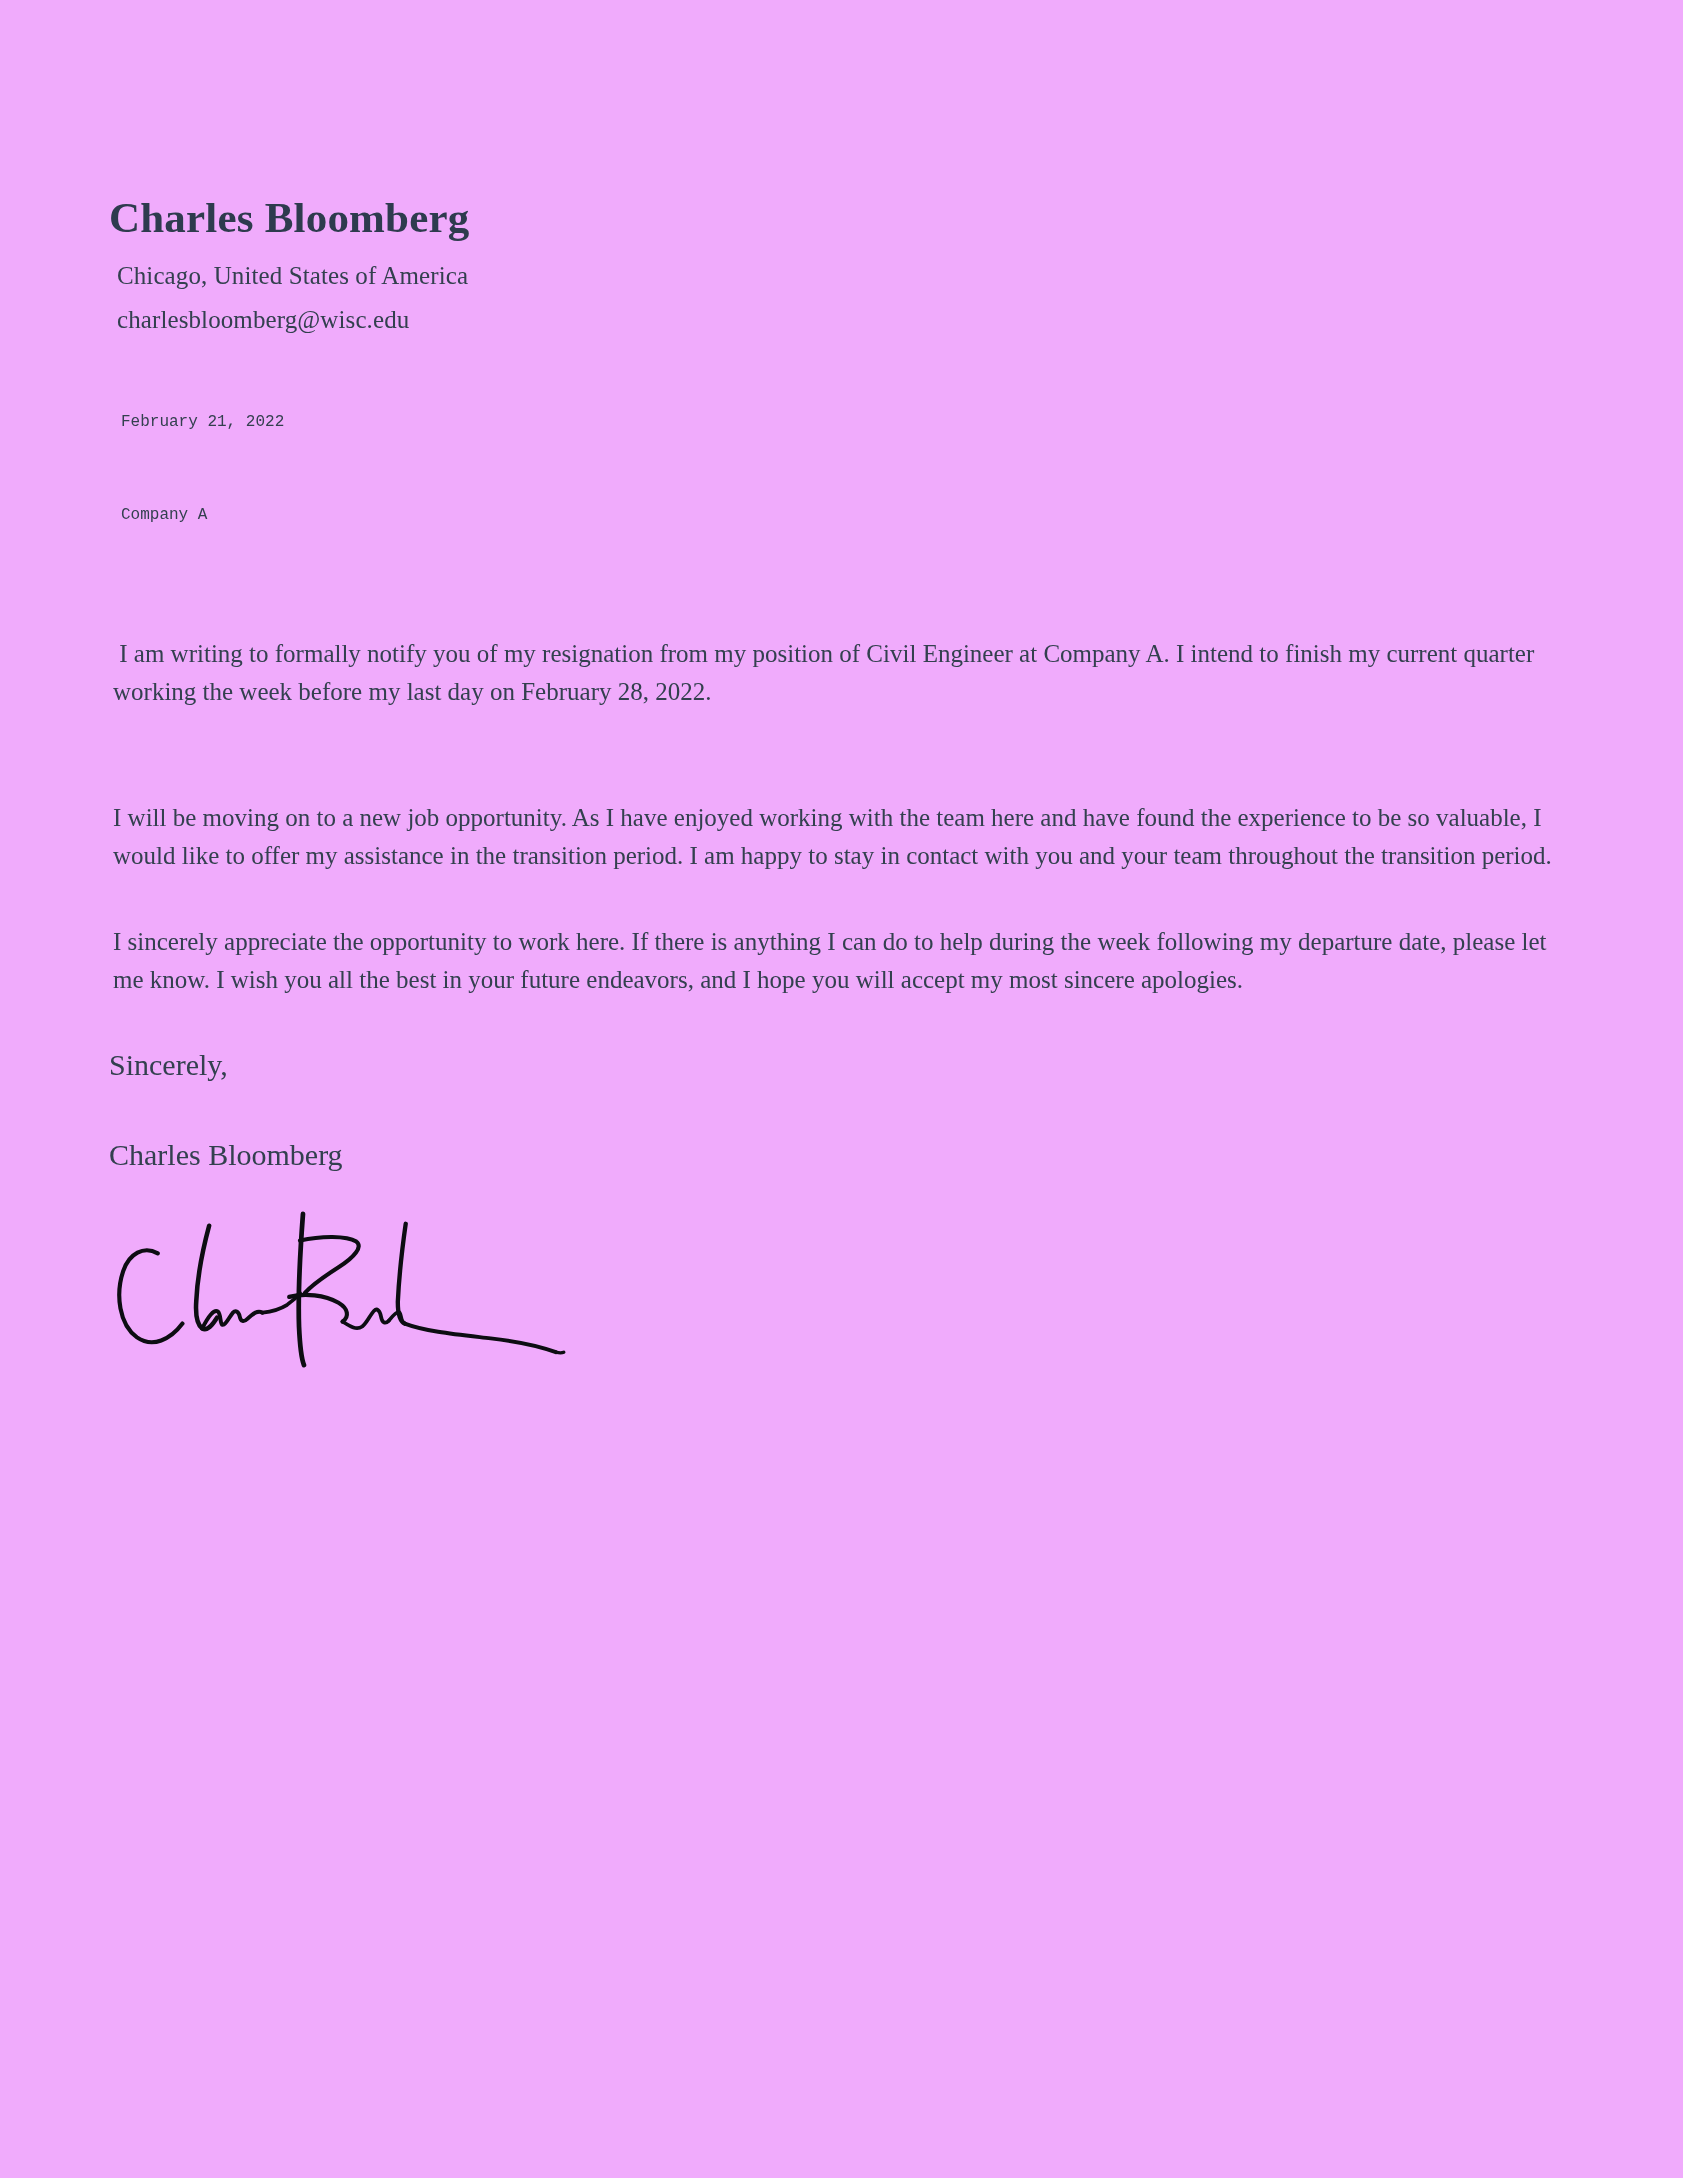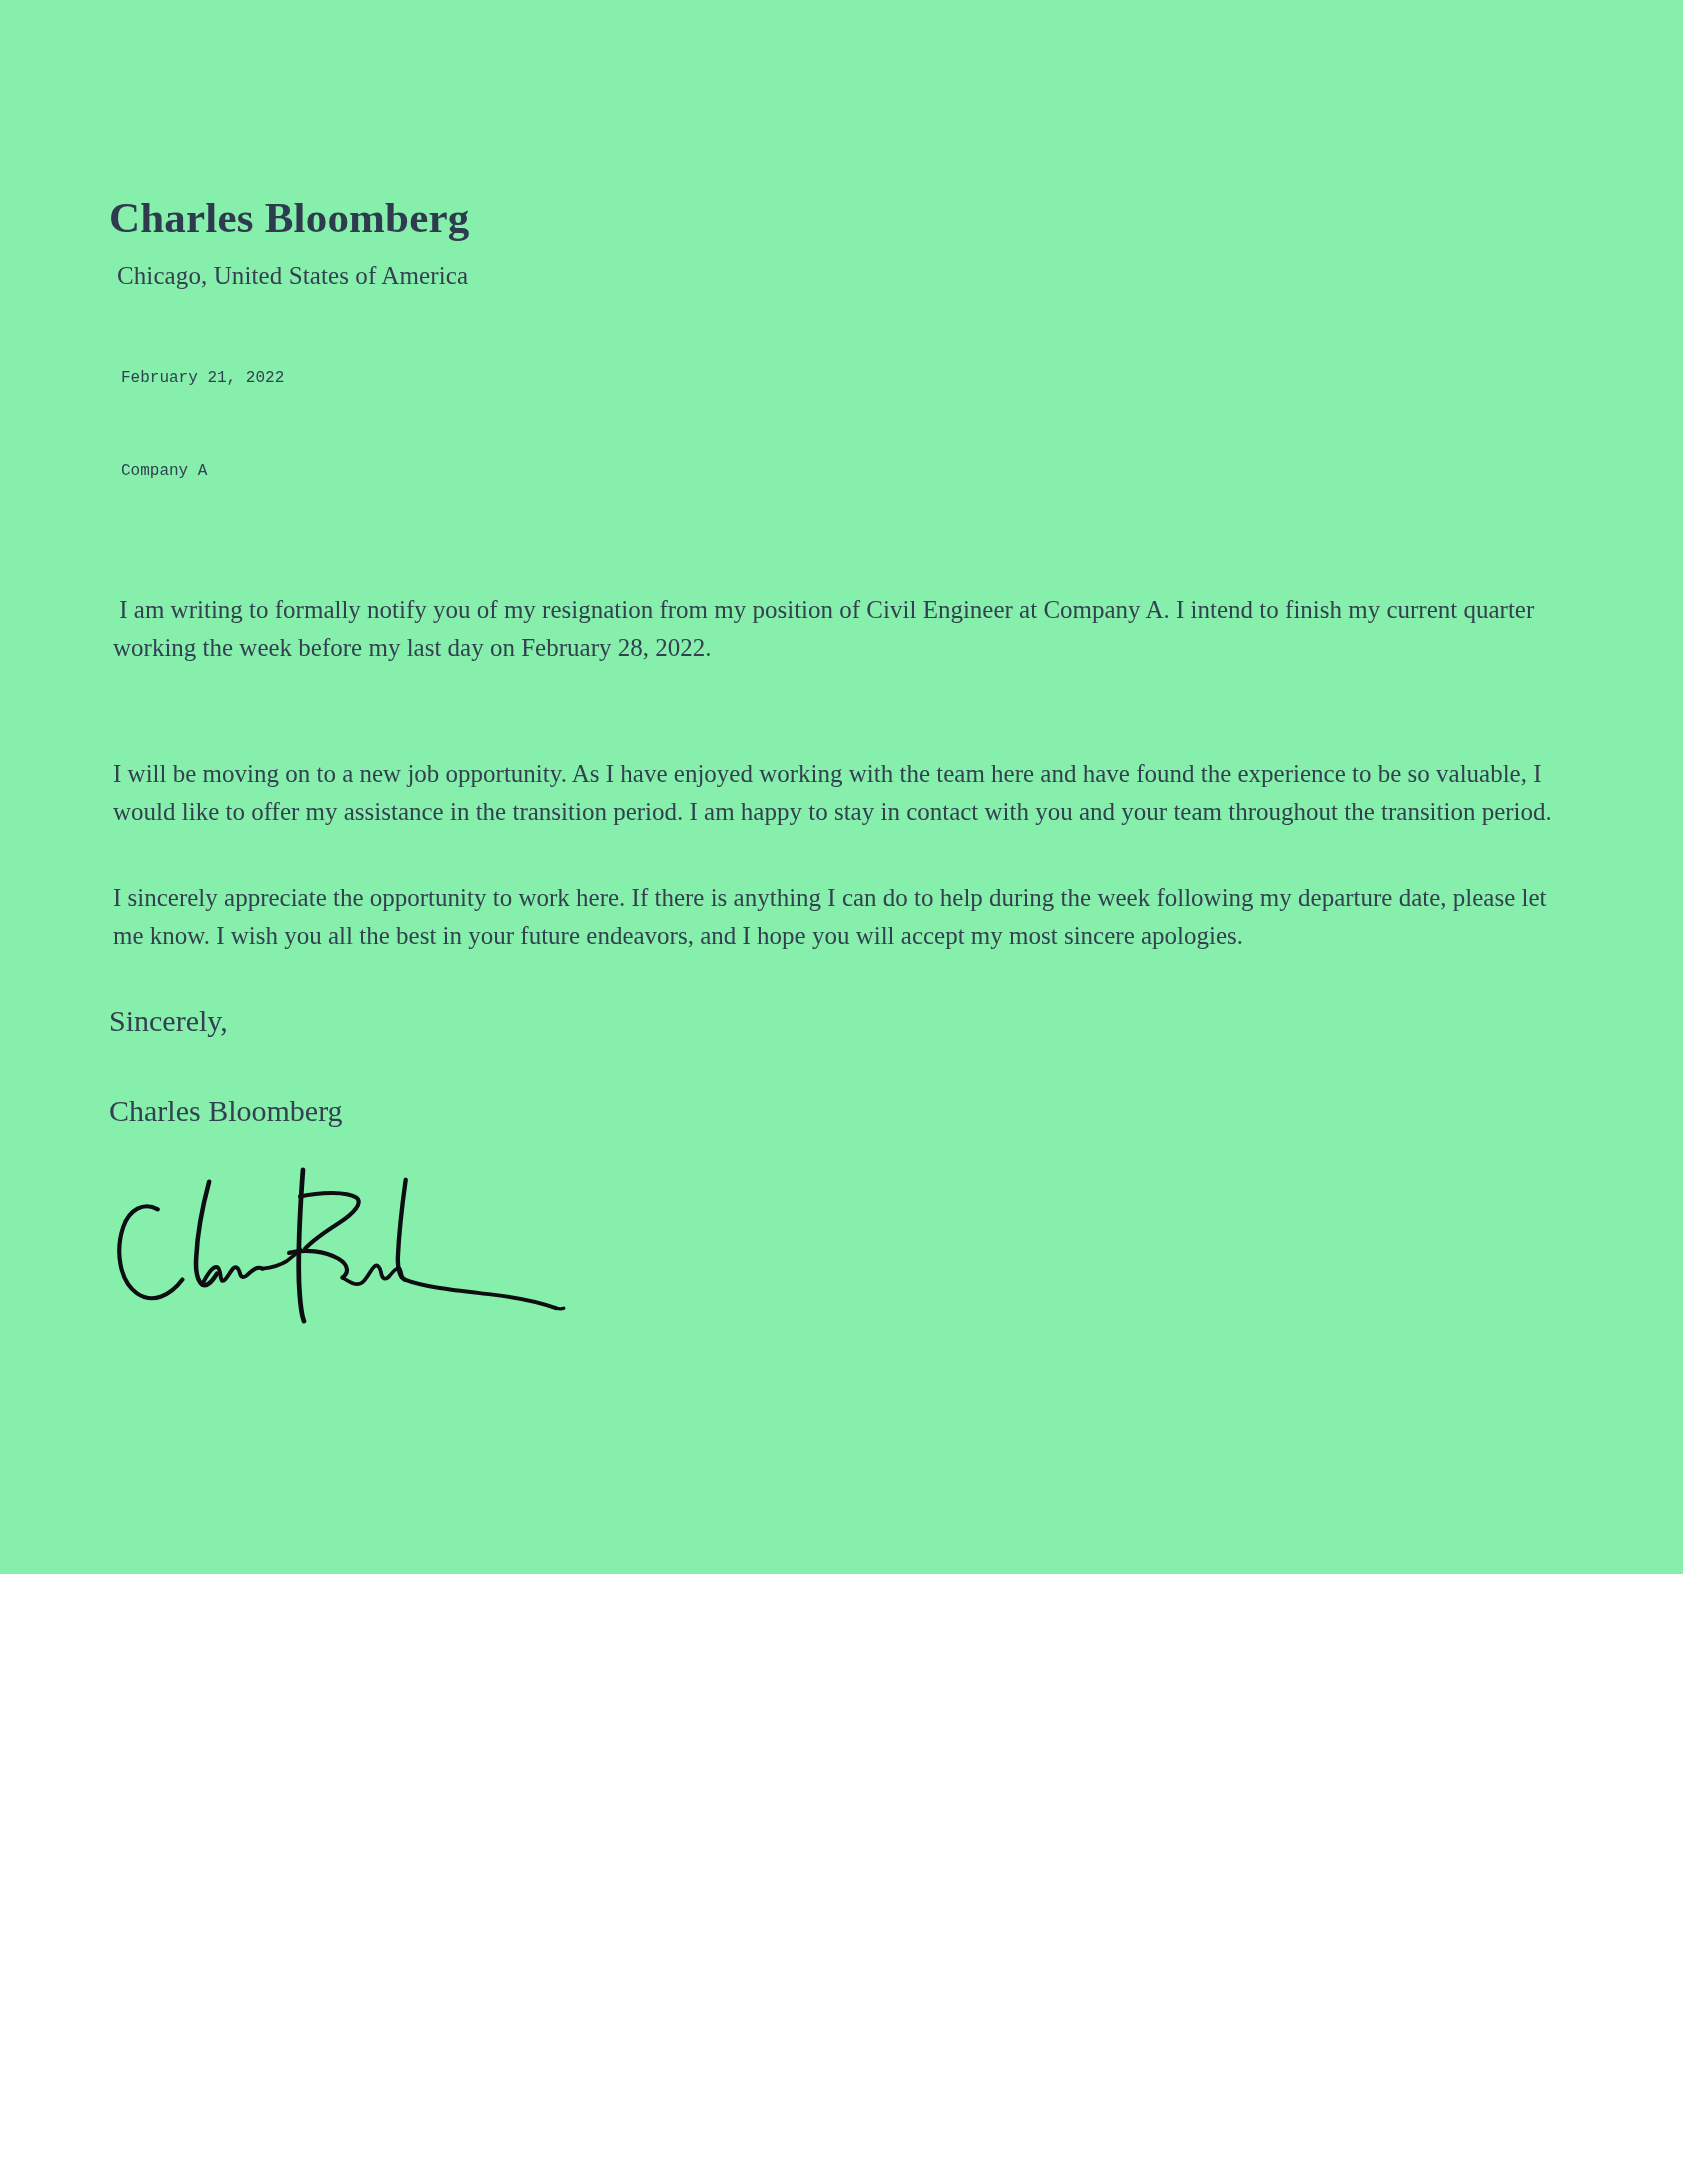--- a/index.html
+++ b/index.html
@@ -3,22 +3,22 @@
 <meta charset="utf-8">
 <style>
   html, body {
     margin: 0;
     padding: 0;
     background: #ffffff;
   }
   .page {
     position: relative;
     width: 1683px;
-    height: 1574px;
-    background: #86efac;
+    height: 2178px;
+    background: #f0abfc;
     box-sizing: border-box;
     overflow: hidden;
   }
   .sheet {
     position: absolute;
     left: 109px;
     top: 193px;
     width: 1460px;
   }
   .name-heading {
@@ -79,20 +79,21 @@
 <body>
 
 <div class="page">
   <div class="sheet">
 
     <h1 class="name-heading">Charles Bloomberg</h1>
 
     <p class="contact-line">Chicago, United States of America</p>
 
 
+    <p class="contact-line">charlesbloomberg@wisc.edu</p>
 
     <div class="block-gap-lg"></div>
 
     <p class="meta-line">February 21, 2022</p>
 
     <div class="block-gap-md"></div>
 
     <p class="meta-line">Company A</p>
 
     <div class="block-gap-md"></div>

